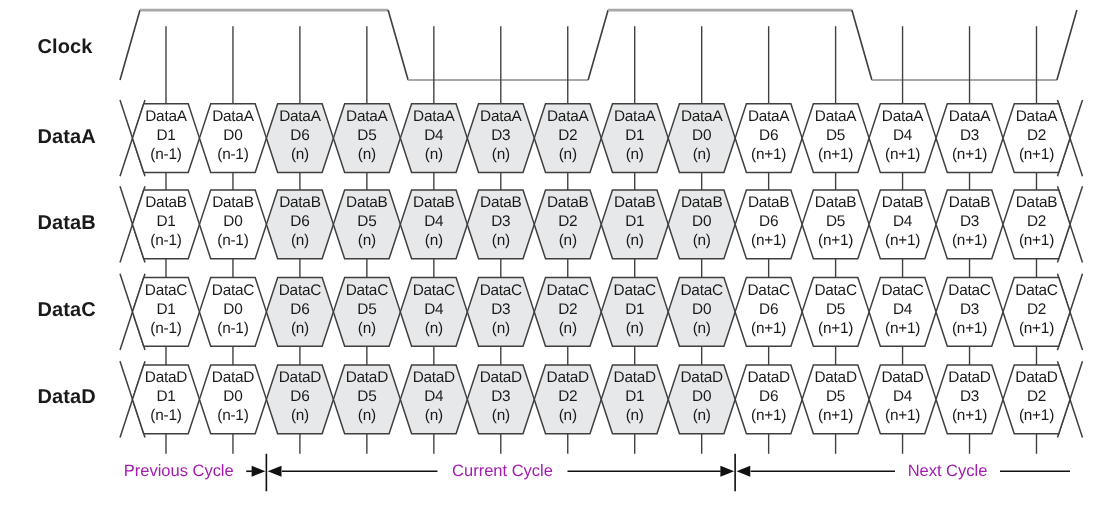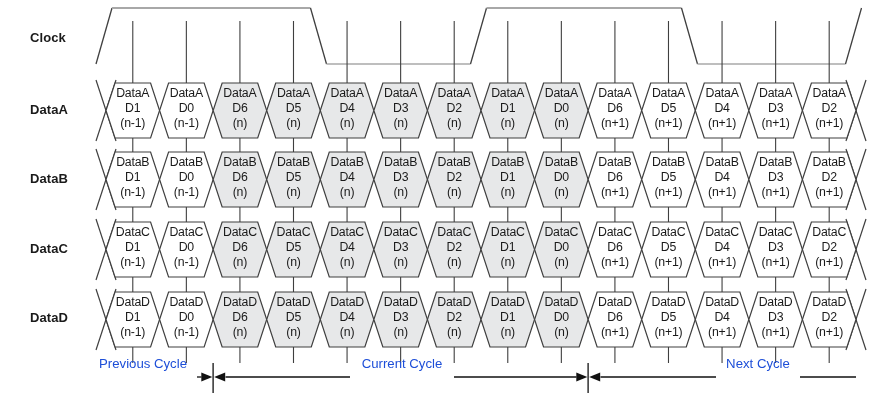--- a/index.html
+++ b/index.html
@@ -3,25 +3,25 @@
 <meta charset="utf-8">
 <style>
   html,body{margin:0;padding:0;background:#ffffff;}
   .stage{
     position:relative;width:886px;height:408px;background:#ffffff;
     font-family:"Liberation Sans",sans-serif;overflow:hidden;
   }
   .stage svg{position:absolute;left:0;top:0;}
   .rowlab{
     position:absolute;left:30px;width:66px;height:16px;line-height:16px;
-    font-size:13px;font-weight:bold;color:#1a1a1a;letter-spacing:0.1px;
+    font-size:16px;font-weight:bold;color:#1a1a1a;letter-spacing:0.1px;
   }
   .cyc{
-    position:absolute;top:356px;width:110px;height:16px;line-height:16px;
-    text-align:center;font-size:13.2px;color:#1d4ed8;white-space:nowrap;
+    position:absolute;top:369px;width:110px;height:16px;line-height:16px;
+    text-align:center;font-size:13.2px;color:#a21caf;white-space:nowrap;
   }
 </style>
 </head>
 <body>
 
 <div class="stage">
 
   <svg id="dg" width="886" height="408" viewBox="0 0 886 408">
       <line x1="96" y1="64" x2="112" y2="8" stroke="#3f3f3f" stroke-width="1.3"></line>
       <line x1="112" y1="8" x2="310.5" y2="8" stroke="#a8a8a8" stroke-width="2.2"></line>

